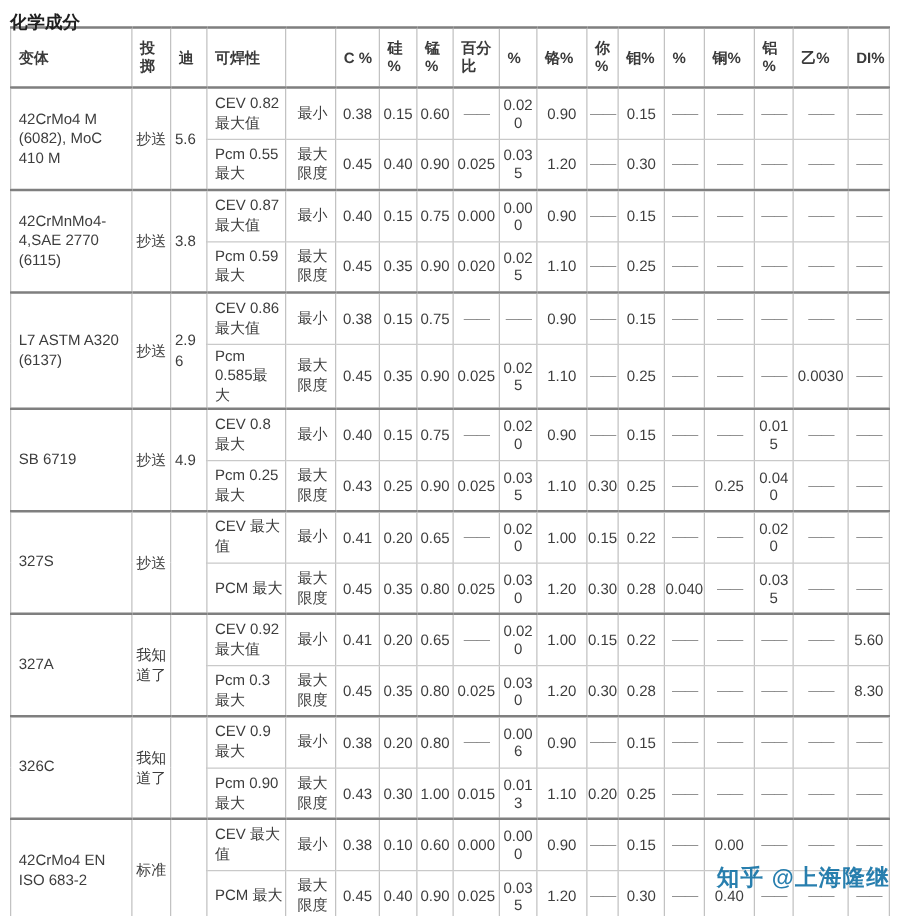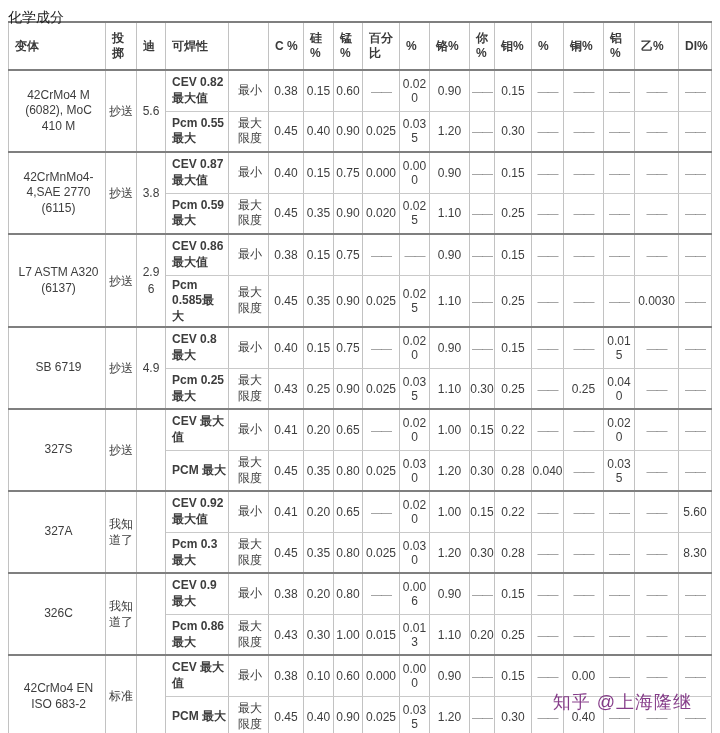--- a/index.html
+++ b/index.html
@@ -9,21 +9,21 @@
     font-family: "Liberation Sans", "DejaVu Sans", sans-serif;
   }
   body {
     width: 720px;
     height: 733px;
     position: relative;
     overflow: hidden;
   }
   .page-title {
     font-size: 14px;
-    font-weight: normal;
+    font-weight: bold;
     color: #1f1f1f;
     padding: 9px 0 0 8px;
     height: 21px;
     box-sizing: border-box;
   }
   table.comp-table {
     border-collapse: collapse;
     table-layout: fixed;
     width: 704px;
     margin-left: 8px;
@@ -45,23 +45,23 @@
     font-weight: bold;
     text-align: left;
     padding: 3px 2px 3px 6px;
     height: 40px;
     color: #3a3a3a;
     line-height: 1.25;
   }
   .comp-table tbody tr { height: 41px; }
   .comp-table tbody tr.group-start > td { border-top: 2px solid #7f7f7f; }
   .comp-table tbody tr:last-child > td { border-bottom: 2px solid #7f7f7f; }
-  .comp-table td.variant-cell { text-align: center; padding: 2px 3px 2px 6px; line-height: 1.3; margin-left: 32px; }
-  .comp-table td.delivery-cell, .comp-table td.di-cell { text-align: center; padding: 2px 3px; line-height: 1.35; }
-  .comp-table td.weldability-cell { text-align: left; padding: 2px 2px 2px 6px; line-height: 1.3; font-weight: bold; }
+  .comp-table td.variant-cell { text-align: left; padding: 2px 3px 2px 6px; line-height: 1.3; margin-left: 32px; }
+  .comp-table td.delivery-cell, .comp-table td.di-cell { padding: 2px 3px; line-height: 1.35; }
+  .comp-table td.weldability-cell { text-align: left; padding: 2px 2px 2px 6px; line-height: 1.3; }
   .comp-table td.limit-cell { text-align: center; padding: 2px 2px 2px 5px; line-height: 1.3; }
   .comp-table td.value-cell { text-align: center; padding: 2px 0; }
   .comp-table td.value-cell.dash { color: #8a8a8a; letter-spacing: -1px; font-size: 11px; }
   
   .col-variant  { width: 97px; }
   .col-delivery { width: 31px; }
   .col-di       { width: 29px; }
   .col-weld     { width: 63px; }
   .col-limit    { width: 40px; }
   .col-c   { width: 35px; }
@@ -73,27 +73,28 @@
   .col-ni  { width: 25px; }
   .col-mo  { width: 37px; }
   .col-p2  { width: 32px; }
   .col-cu  { width: 40px; }
   .col-al  { width: 31px; }
   .col-b   { width: 44px; }
   .col-di2 { width: 33px; }
   .watermark {
     position: absolute;
     top: 690px;
-    right: 28px;
+    right: 8px;
     font-size: 18px;
-    color: #701a75;
+    color: #0369a1;
     opacity: 0.85;
     letter-spacing: 1px;
     white-space: nowrap;
     pointer-events: none;
+    font-weight: bold;
   }
 </style>
 </head>
 <body>
 
 <div class="page-title">化学成分</div>
 
 <table class="comp-table">
   <colgroup>
     <col class="col-variant">
@@ -374,21 +375,21 @@
         <td class="value-cell">0.90</td>
         <td class="value-cell dash">——</td>
         <td class="value-cell">0.15</td>
         <td class="value-cell dash">——</td>
         <td class="value-cell dash">——</td>
         <td class="value-cell dash">——</td>
         <td class="value-cell dash">——</td>
         <td class="value-cell dash">——</td>
       </tr>
       <tr>
-        <td class="weldability-cell">Pcm 0.86 最大</td>
+        <td class="weldability-cell">Pcm 0.90 最大</td>
         <td class="limit-cell">最大限度</td>
         <td class="value-cell">0.43</td>
         <td class="value-cell">0.30</td>
         <td class="value-cell">1.00</td>
         <td class="value-cell">0.015</td>
         <td class="value-cell">0.013</td>
         <td class="value-cell">1.10</td>
         <td class="value-cell">0.20</td>
         <td class="value-cell">0.25</td>
         <td class="value-cell dash">——</td>

